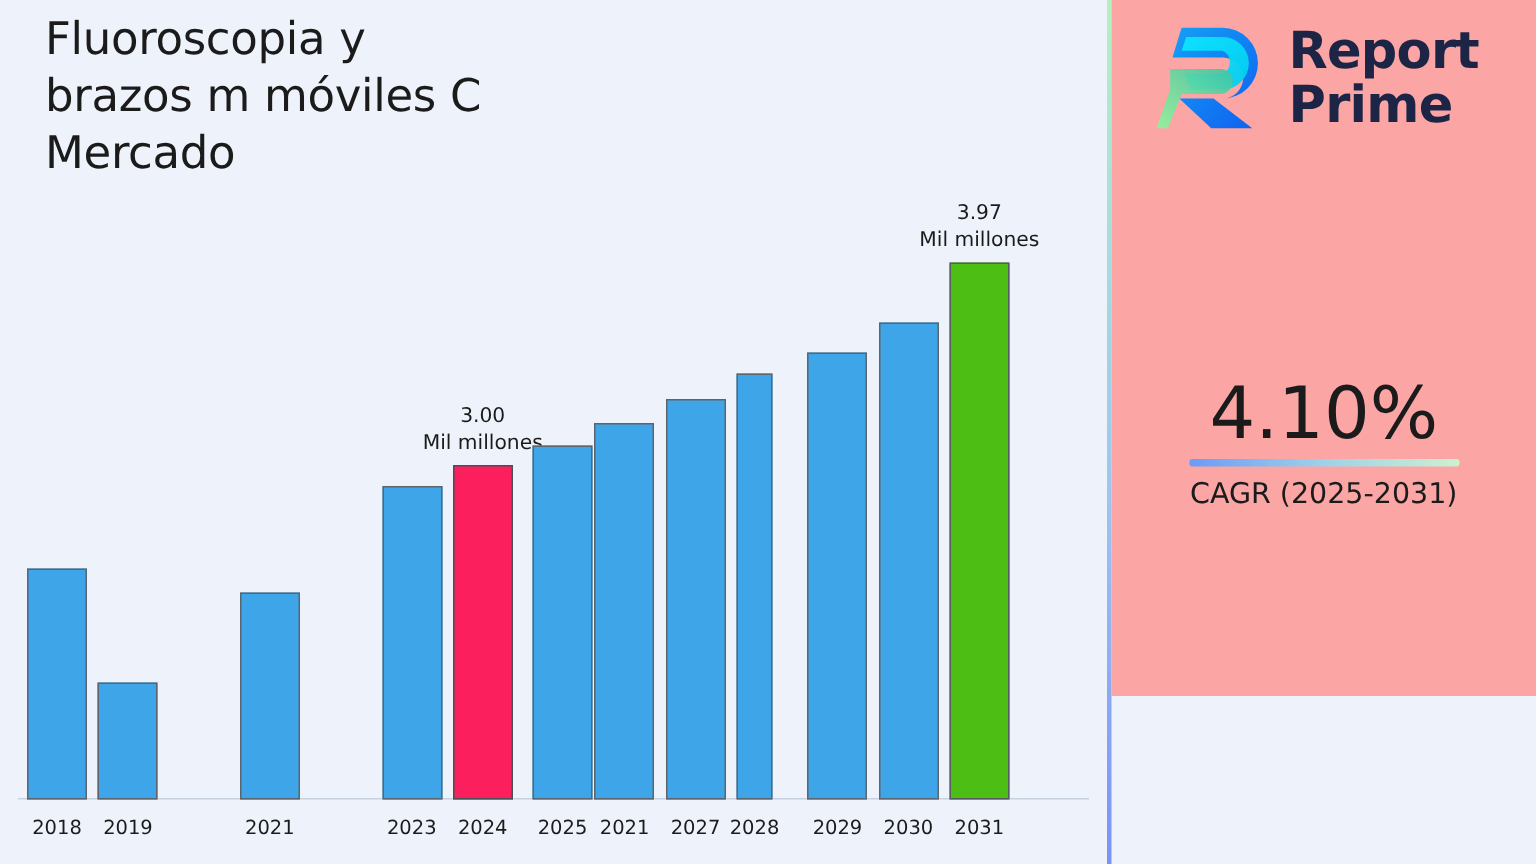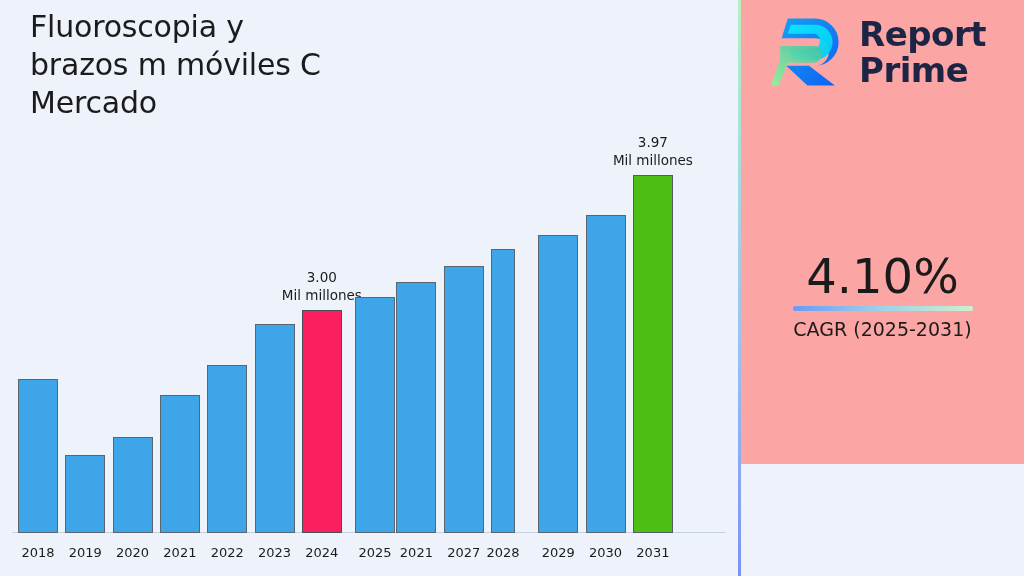--- a/index.html
+++ b/index.html
@@ -181,31 +181,23 @@
       <div id="axis-line"></div>
 
     <div class="bar-group" style="left: 18px; width: 40px; height: 154px;">
           <div class="bar blue" style="height: 154px;"></div>
           <div class="tick-label">2018</div>
         </div>
         <div class="bar-group" style="left: 65.3px; width: 40px; height: 78px;">
           <div class="bar blue" style="height: 78px;"></div>
           <div class="tick-label">2019</div>
         </div>
-        <div class="bar-group" style="left: 112.6px; width: 40px; height: 96px;">
-          <div class="bar blue" style="height: 96px;"></div>
-          <div class="tick-label">2020</div>
-        </div>
         <div class="bar-group" style="left: 159.9px; width: 40px; height: 138px;">
           <div class="bar blue" style="height: 138px;"></div>
           <div class="tick-label">2021</div>
-        </div>
-        <div class="bar-group" style="left: 207.2px; width: 40px; height: 168px;">
-          <div class="bar blue" style="height: 168px;"></div>
-          <div class="tick-label">2022</div>
         </div>
         <div class="bar-group" style="left: 254.5px; width: 40px; height: 209px;">
           <div class="bar blue" style="height: 209px;"></div>
           <div class="tick-label">2023</div>
         </div>
         <div class="bar-group" style="left: 301.8px; width: 40px; height: 223px;">
           <div class="bar pink" style="height: 223px;"></div>
           <div class="bar-label" style="bottom: 229px;">
             <div>3.00</div>
             <div>Mil millones</div>

